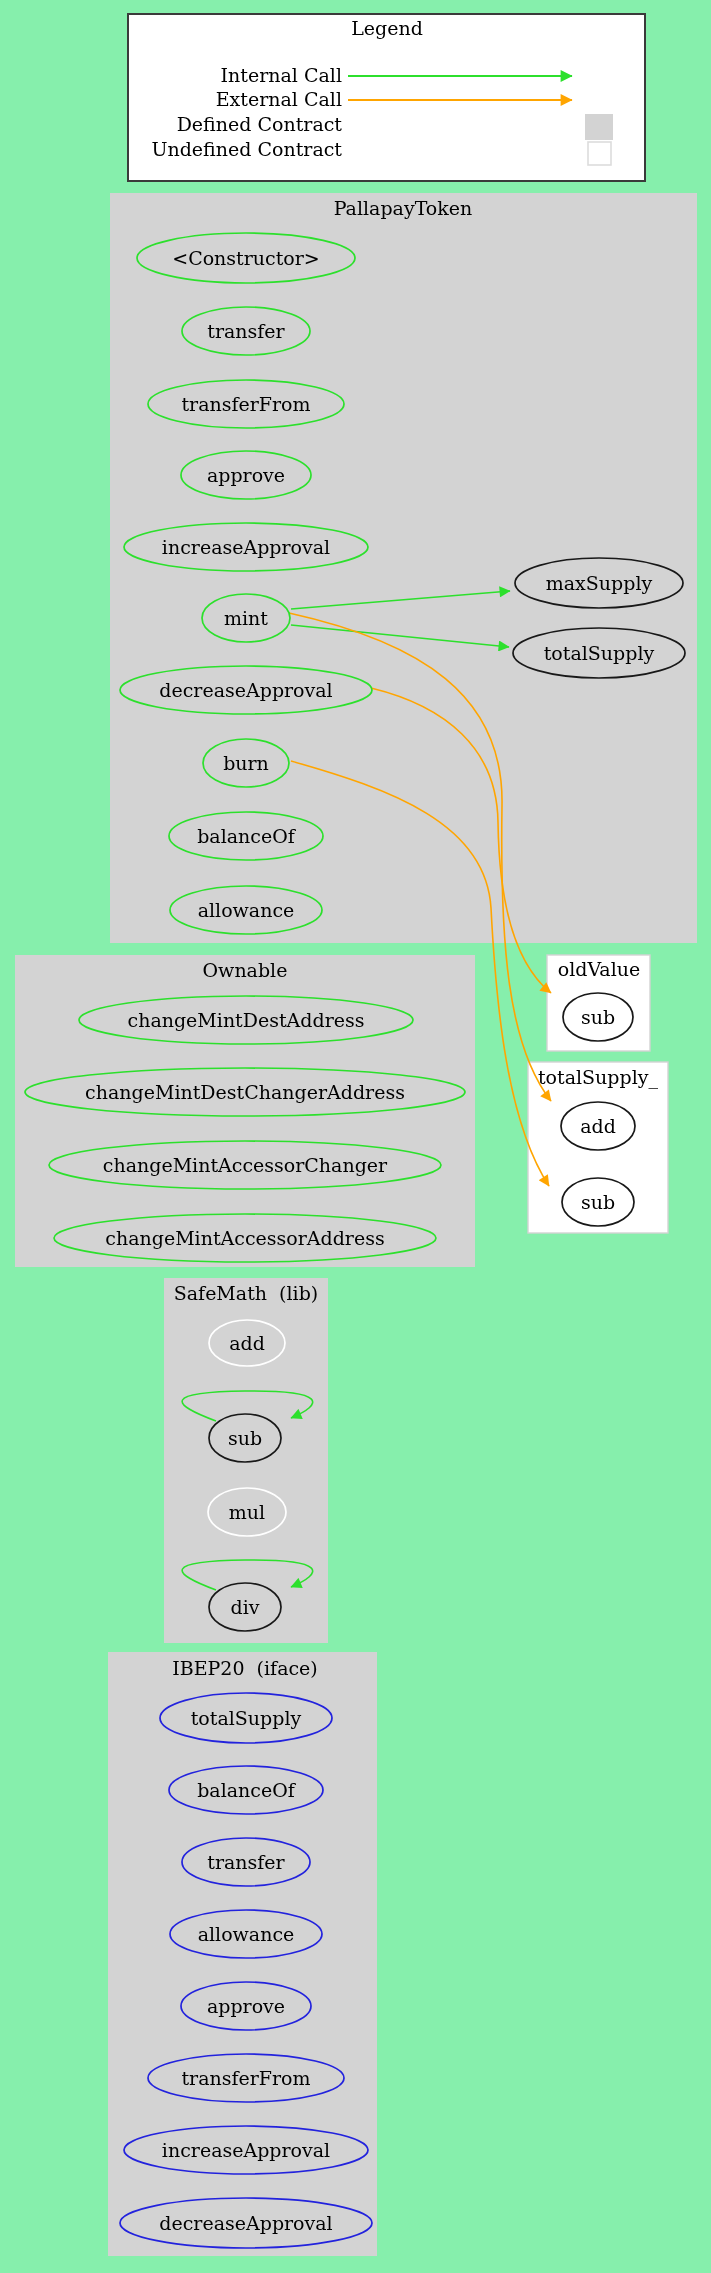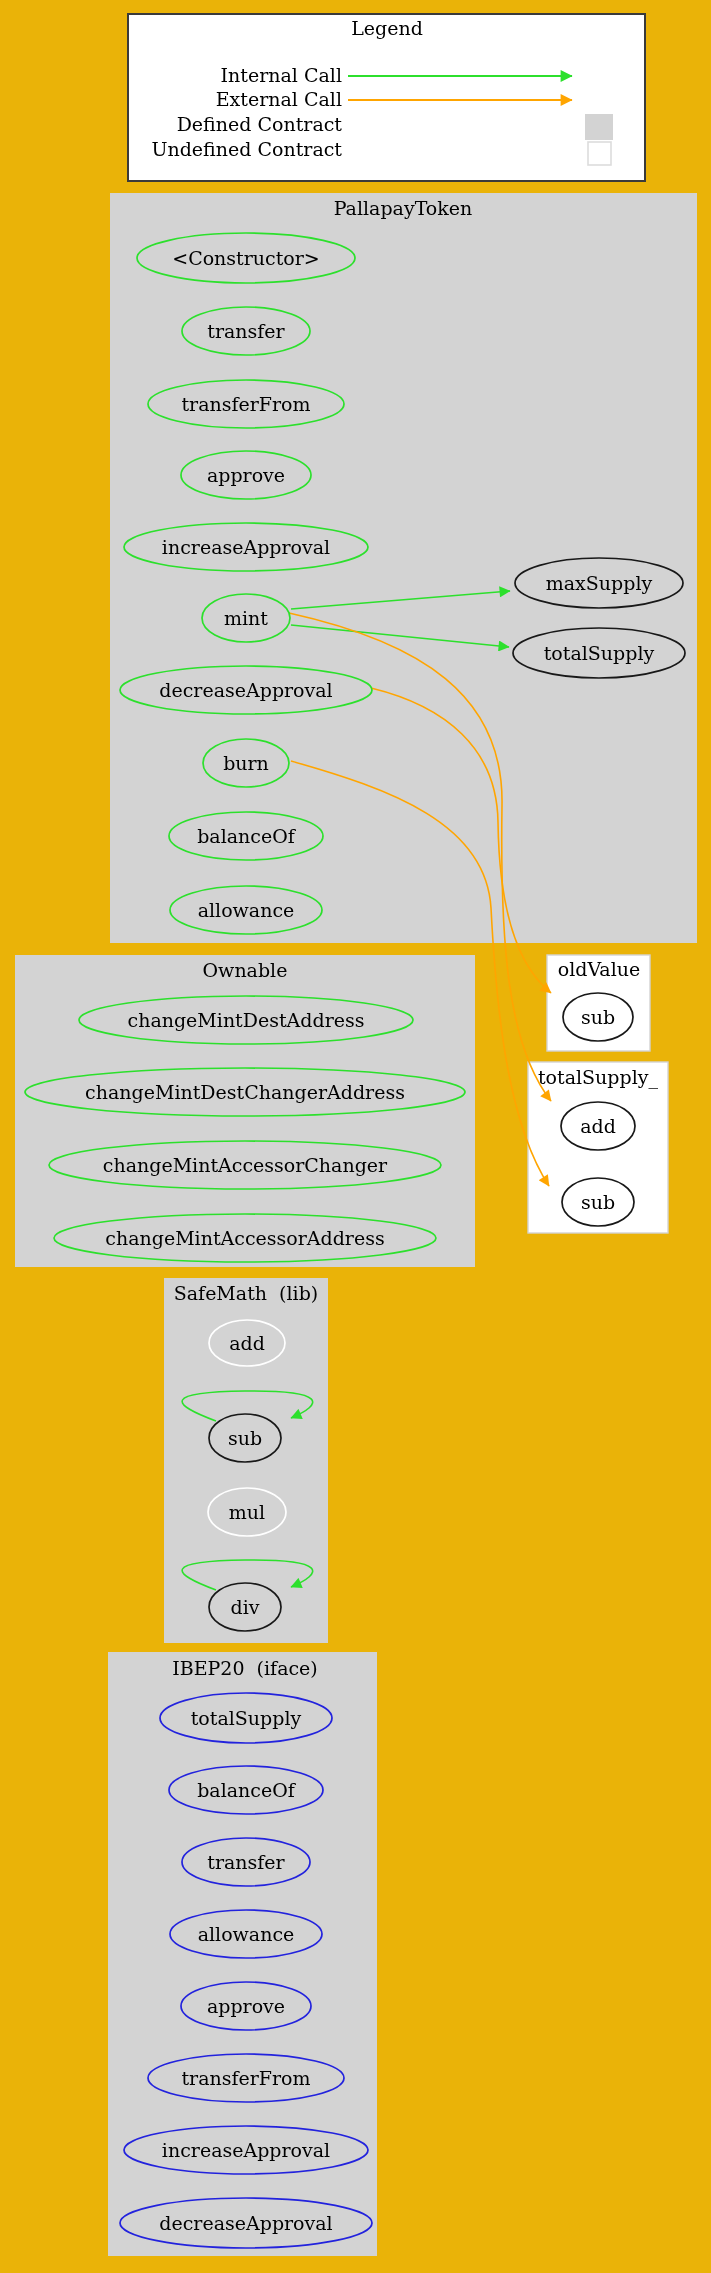--- a/index.html
+++ b/index.html
@@ -4,21 +4,21 @@
 <style>
   html, body {
     margin: 0;
     padding: 0;
     background: #ffffff;
   }
   #stage {
     position: relative;
     width: 711px;
     height: 2273px;
-    background: #eab308;
+    background: #86efac;
   }
   svg text {
     font-family: "DejaVu Serif", "Liberation Serif", serif;
     font-size: 19px;
     fill: #000000;
   }
   .cluster-gray  { fill: #d3d3d3; stroke: none; }
   .cluster-white { fill: #ffffff; stroke: #d3d3d3; stroke-width: 1.4; }
   .legend-box    { fill: #ffffff; stroke: #3a3a3a; stroke-width: 2; }
   .node-ell      { fill: #d3d3d3; stroke-width: 1.7; }

